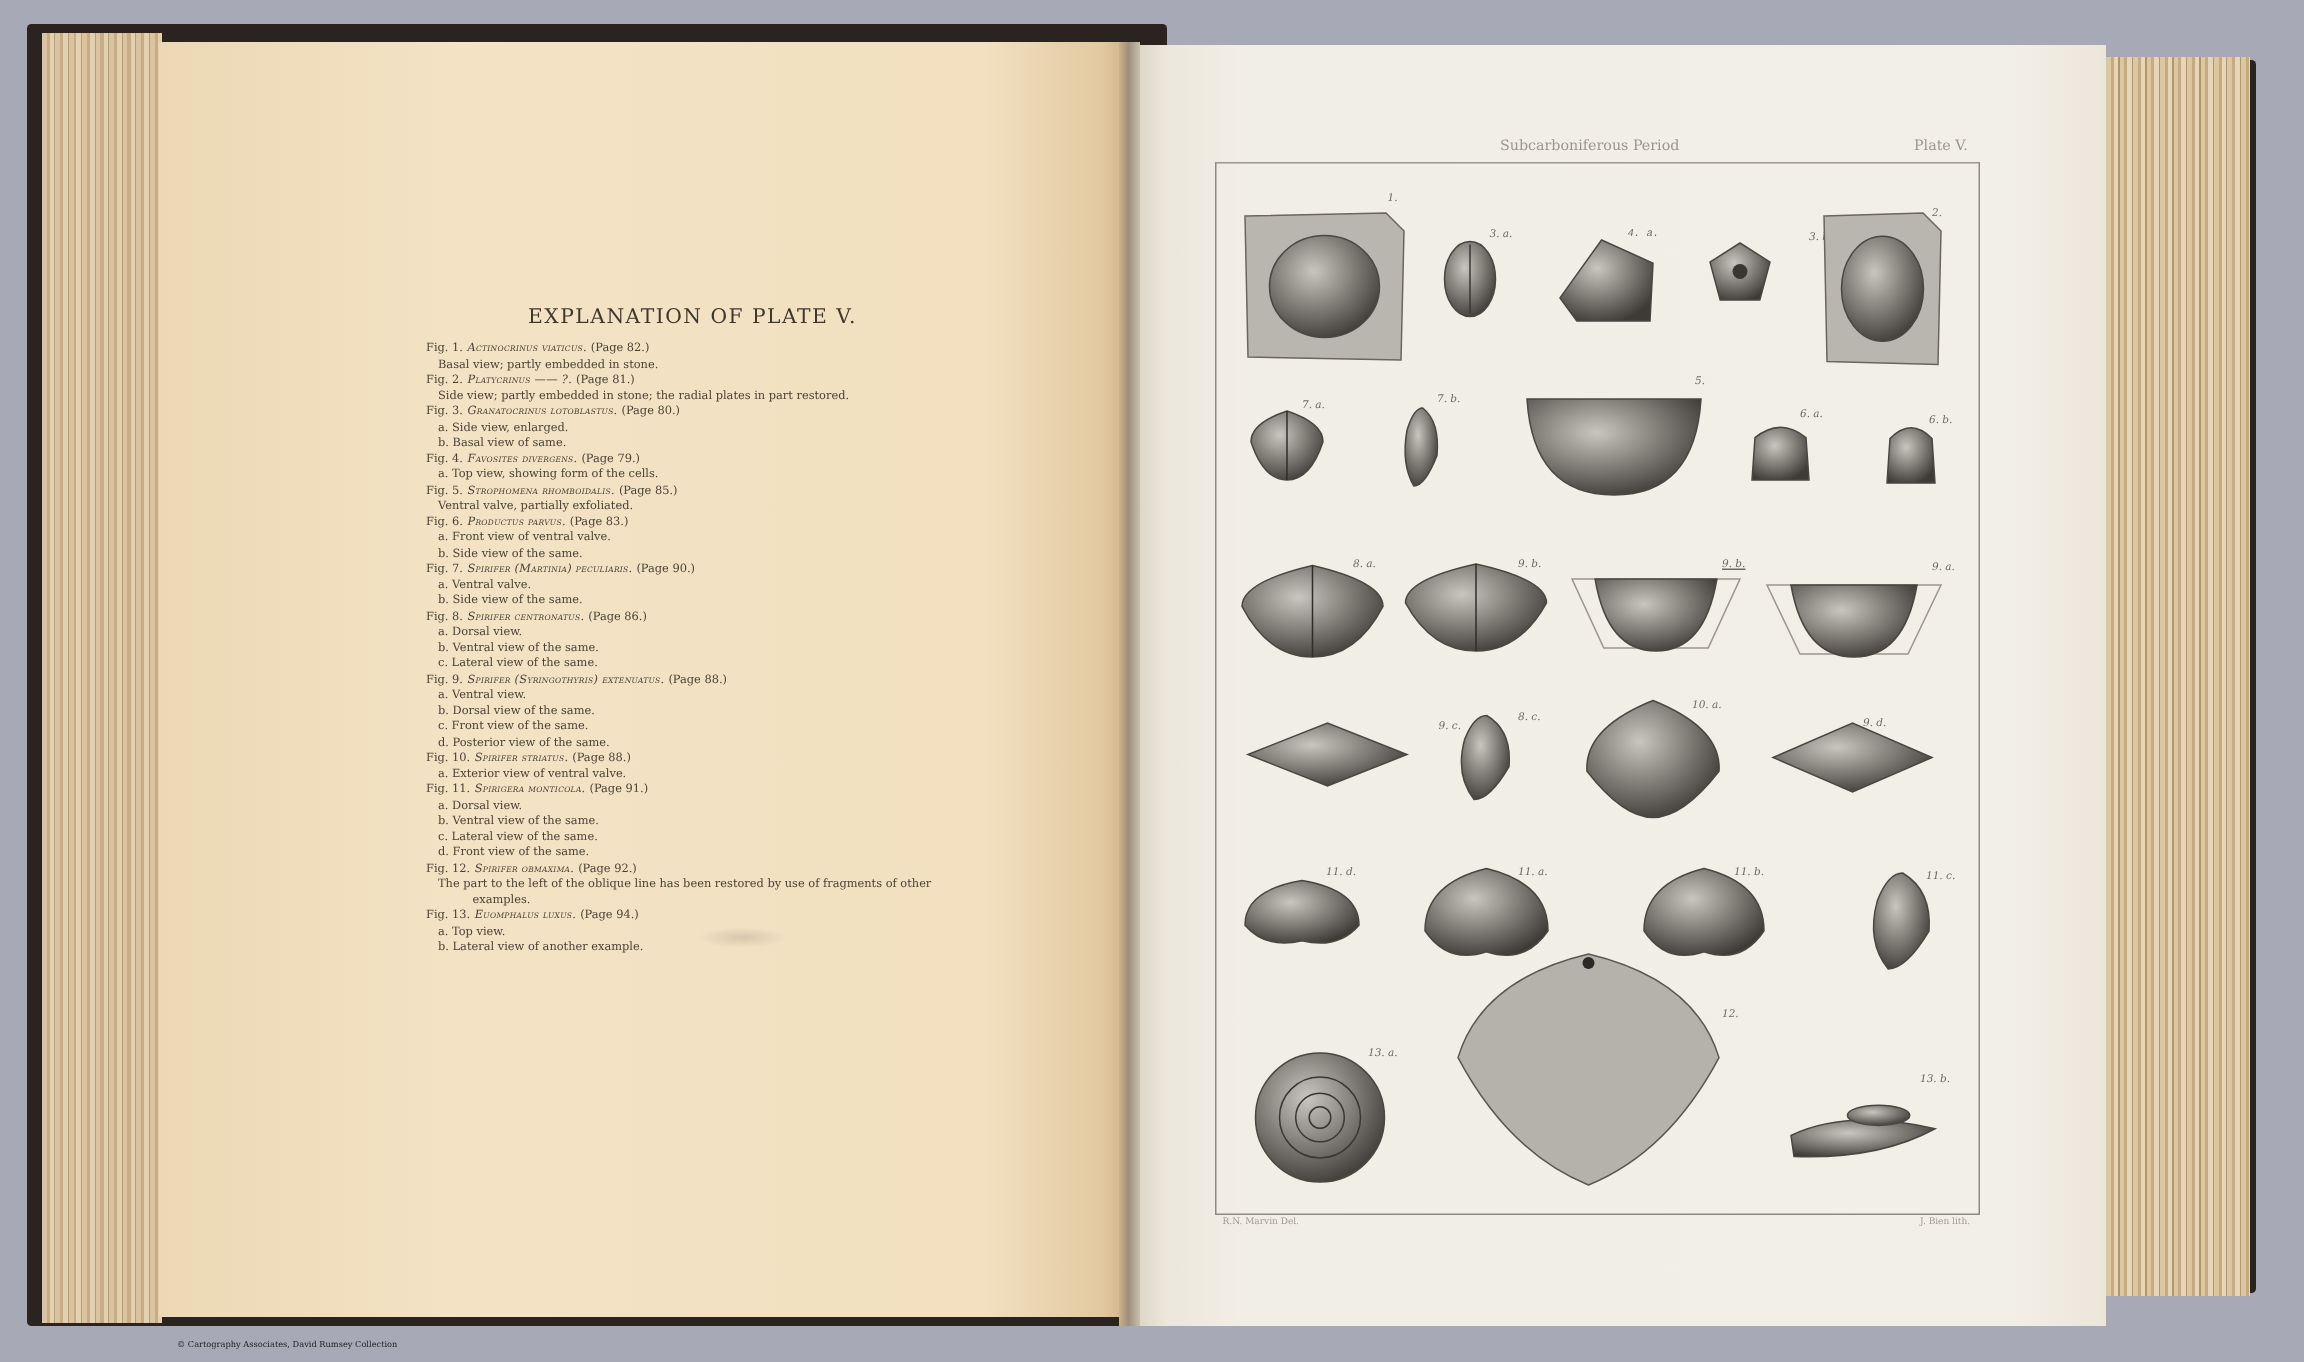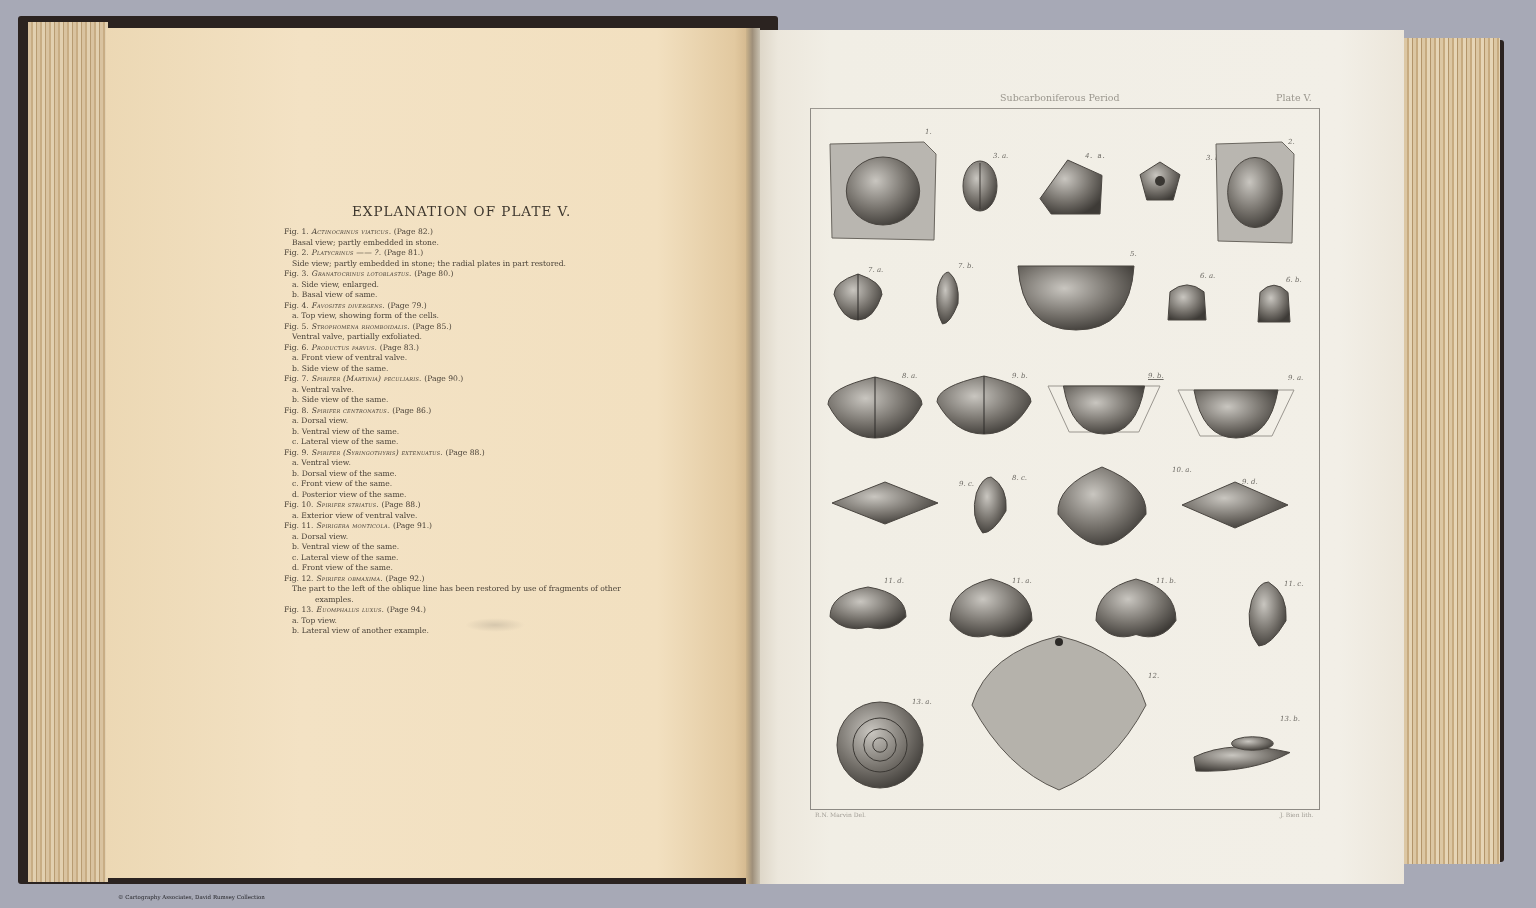--- a/index.html
+++ b/index.html
@@ -283,21 +283,21 @@
     <div class="fossil" style="left: 1052px; top: 465px; width: 100px; height: 82px;"><svg width="100" height="82" viewBox="0 0 100 82">
         <defs>
           <radialGradient id="ggshield" cx="40%" cy="35%" r="70%">
             <stop offset="0" stop-color="#c9c6c0"></stop>
             <stop offset="0.6" stop-color="#76726c"></stop>
             <stop offset="1" stop-color="#3e3b37"></stop>
           </radialGradient>
         </defs>
         <path d="M50,2 Q96,20.5 94,49.199999999999996 Q70,80 50,80 Q30,80 6,49.199999999999996 Q4,20.5 50,2Z" fill="url(#ggshield)" stroke="#4a4641" stroke-width="1"></path>
       </svg></div>
-    <div class="flabel" style="left: 1128px; top: 466px; margin-left: 44px;">10. a.</div>
+    <div class="flabel" style="left: 1128px; top: 466px;">10. a.</div>
     <div class="fossil" style="left: 1180px; top: 480px; width: 110px; height: 50px;"><svg width="110" height="50" viewBox="0 0 110 50">
         <defs>
           <radialGradient id="ggdiam" cx="40%" cy="35%" r="70%">
             <stop offset="0" stop-color="#c9c6c0"></stop>
             <stop offset="0.6" stop-color="#76726c"></stop>
             <stop offset="1" stop-color="#3e3b37"></stop>
           </radialGradient>
         </defs>
         <polygon points="2,25 55,2 108,25 55,48" fill="url(#ggdiam)" stroke="#4a4641" stroke-width="1"></polygon>
       </svg></div>

